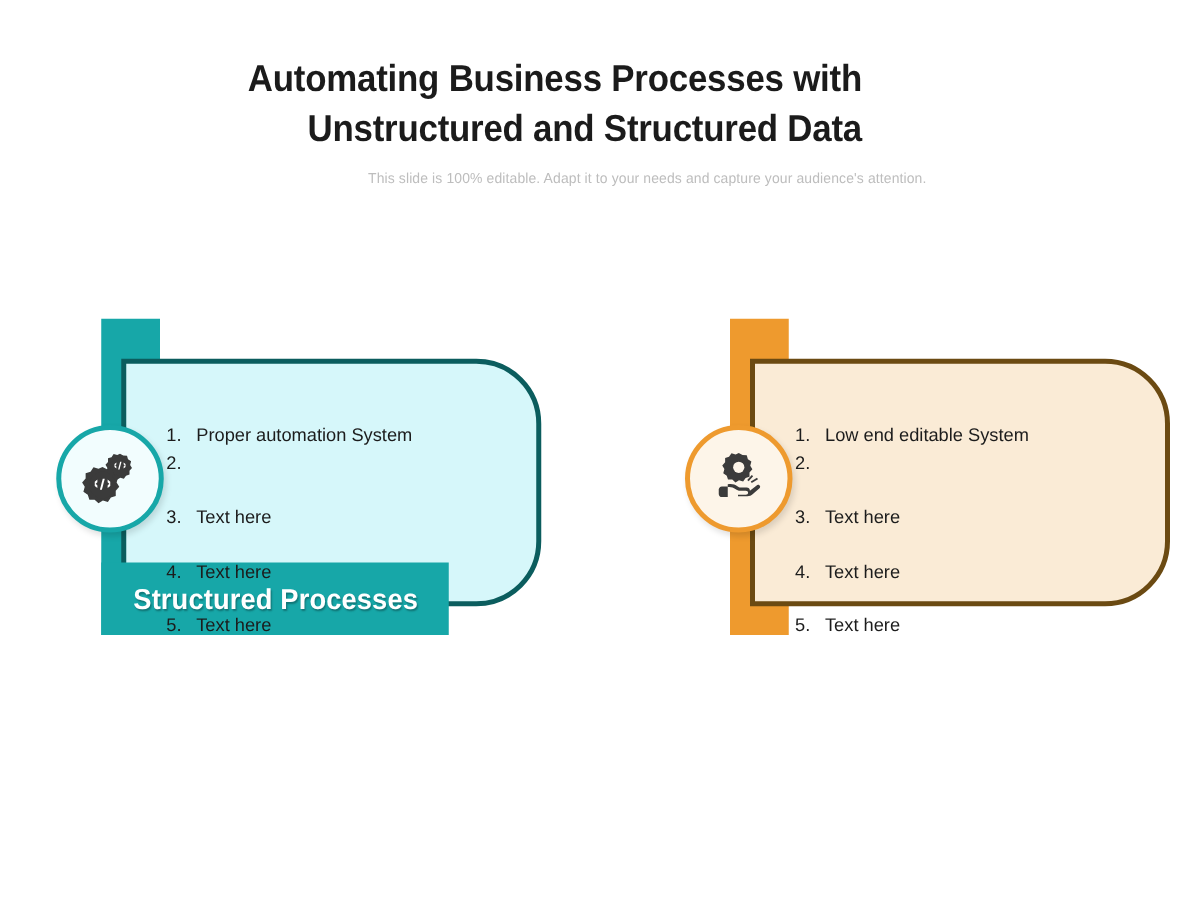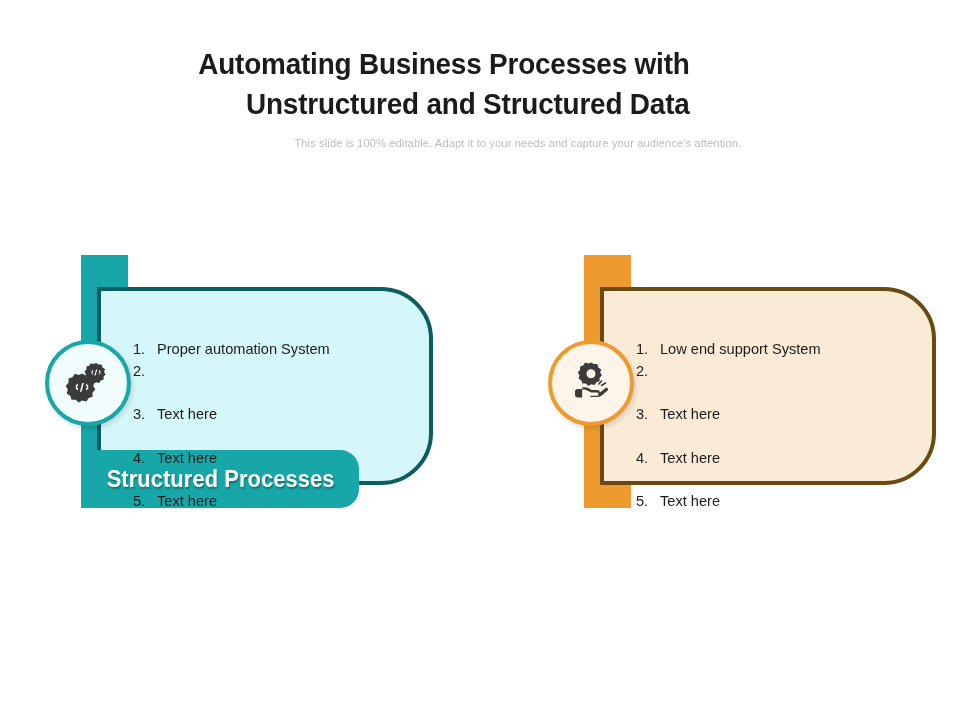--- a/index.html
+++ b/index.html
@@ -183,21 +183,21 @@
       <li class="list-item">
         <span class="list-num">4.</span>
         <span class="list-label">Text here</span>
       </li>
       <li class="list-item">
         <span class="list-num">5.</span>
         <span class="list-label">Text here</span>
       </li>
     </ul>
 
-    <div class="label-strip" style="background: rgb(23, 167, 168); border-radius: 19px;">
+    <div class="label-strip" style="background: rgb(23, 167, 168);">
       <span class="label-text">Structured Processes</span>
     </div>
 
     <div class="medallion" style="background: rgb(242, 253, 254); border-color: rgb(23, 167, 168);">
       <span>
         <svg width="50" height="50" viewBox="0 0 50 50" aria-hidden="true">
           <g fill="#3B3B3B">
 
             <g transform="translate(33,16)">
               <path d="M0,-11 L2.6,-9.6 L5.6,-9.5 L6.4,-6.6 L8.9,-5 L8.1,-2.1 L9.6,0.4 L7.6,2.6 L7.6,5.6 L4.8,6.5 L3.1,9 L0.2,8.2 L-2.3,9.7 L-4.5,7.7 L-7.5,7.7 L-8.4,4.9 L-10.9,3.2 L-10.1,0.3 L-11.6,-2.2 L-9.6,-4.4 L-9.6,-7.4 L-6.8,-8.3 L-5.1,-10.8 L-2.2,-10 Z"></path>
@@ -227,21 +227,21 @@
   </div>
 
   <div class="block" id="block-unstructured">
     <div class="accent-bar" style="background: rgb(238, 154, 46);"></div>
 
     <div class="card" style="background: rgb(250, 235, 214); border-color: rgb(107, 74, 18);"></div>
 
     <ul class="card-list">
       <li class="list-item">
         <span class="list-num">1.</span>
-        <span class="list-label">Low end support System</span>
+        <span class="list-label">Low end editable System</span>
       </li>
       <li class="list-item">
         <span class="list-num">2.</span>
       </li>
       <li class="list-item">
         <span class="list-num">3.</span>
         <span class="list-label">Text here</span>
       </li>
       <li class="list-item">
         <span class="list-num">4.</span>

